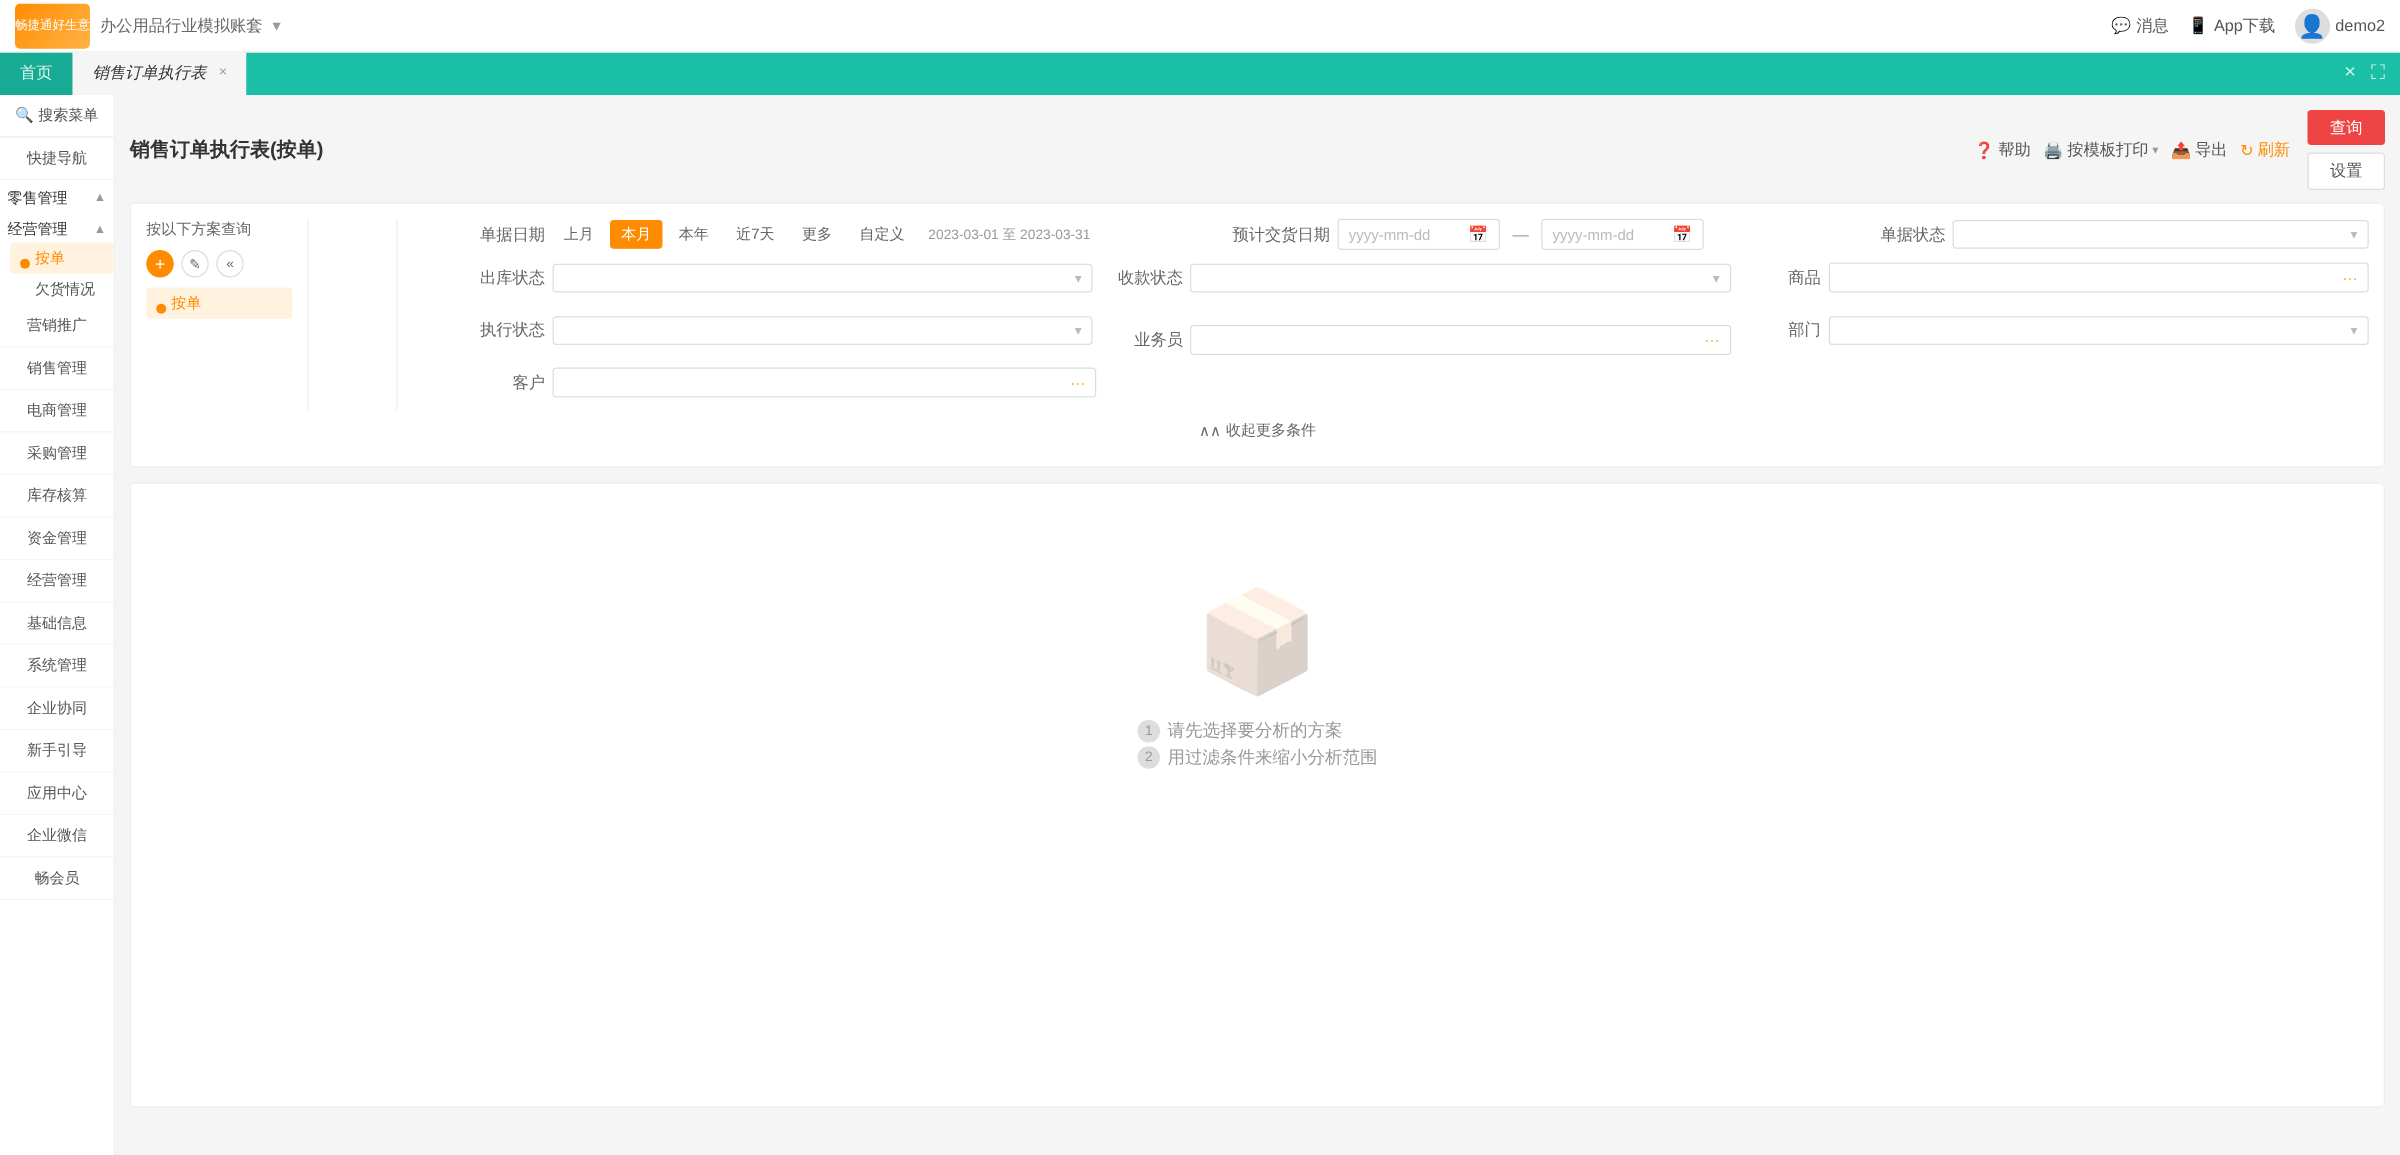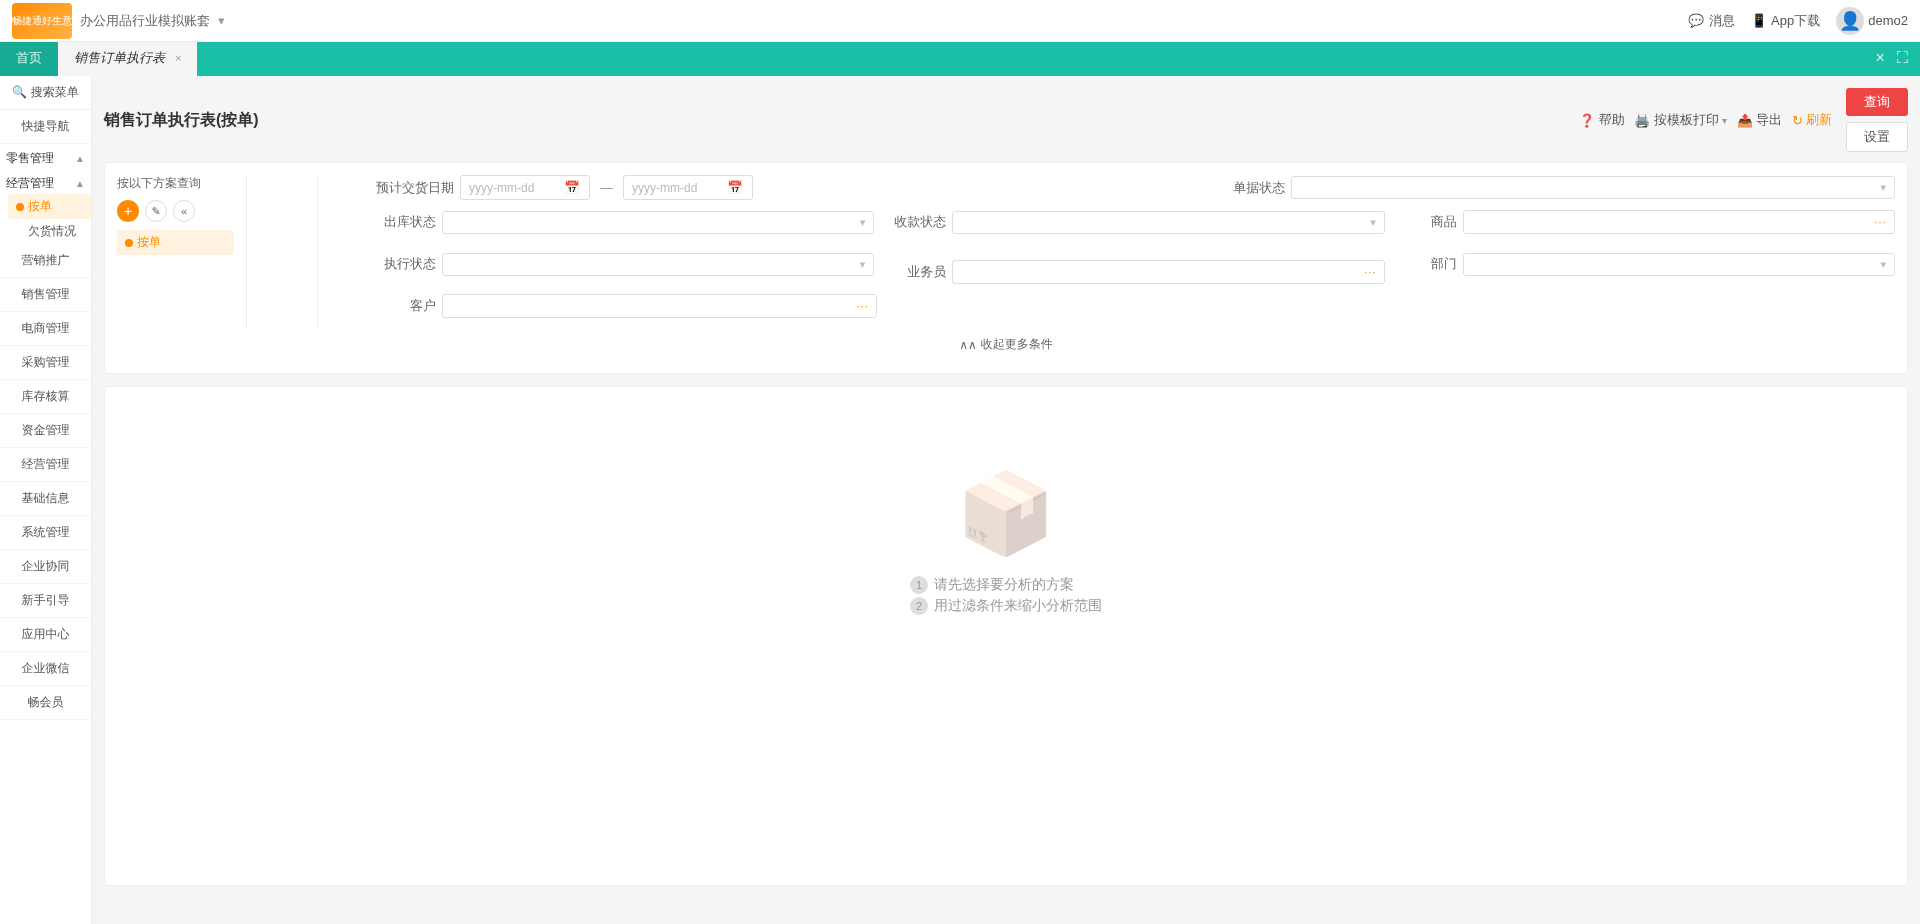--- a/index.html
+++ b/index.html
@@ -171,21 +171,21 @@
       flex-shrink: 0;
     }
     .filter-left-actions { display: flex; gap: 6px; align-items: center; margin-bottom: 8px; }
     .add-btn { width: 22px; height: 22px; border-radius: 50%; background: #ff8c00; color: white; display: flex; align-items: center; justify-content: center; cursor: pointer; font-size: 14px; }
     .edit-btn { width: 22px; height: 22px; border-radius: 50%; border: 1px solid #ddd; color: #666; display: flex; align-items: center; justify-content: center; cursor: pointer; font-size: 11px; }
     .collapse-btn { width: 22px; height: 22px; border-radius: 50%; border: 1px solid #ddd; color: #666; display: flex; align-items: center; justify-content: center; cursor: pointer; font-size: 11px; }
     .plan-item {
       padding: 4px 8px; font-size: 12px; cursor: pointer; border-radius: 3px; color: #555;
       display: flex; align-items: center; gap: 4px;
     }
-    .plan-item.active { background: #fff3e0; color: #ff8c00; }
+    .plan-item.active { background: #fff3e0; color: #ff8c00; align-items: flex-end; }
     .plan-item .bullet { width: 8px; height: 8px; border-radius: 50%; background: #ff8c00; flex-shrink: 0; }
 
     
     .collapse-more {
       text-align: center; padding: 8px; color: #666; font-size: 12px; cursor: pointer;
       display: flex; align-items: center; justify-content: center; gap: 4px;
     }
 
     
     .empty-state {
@@ -387,20 +387,34 @@
           <span>按单</span>
         </div>
       </div>
 
       <div class="filter-divider"></div>
 
       <div class="filter-fields">
 
         <div class="filter-row">
 
+          <div class="filter-cell" style="flex:1.2;">
+            <span class="filter-cell-label">单据日期</span>
+            <div style="display:flex;align-items:center;gap:4px;flex:1;">
+              <div class="date-quick-btns">
+                <button class="date-btn">上月</button>
+                <button class="date-btn active">本月</button>
+                <button class="date-btn">本年</button>
+                <button class="date-btn">近7天</button>
+                <button class="date-btn">更多</button>
+                <button class="date-btn">自定义</button>
+              </div>
+              <span style="font-size:11px;color:#999;margin-left:6px;">2023-03-01 至 2023-03-31</span>
+            </div>
+          </div>
 
           <div class="filter-cell" style="flex:1;">
             <span class="filter-cell-label">预计交货日期</span>
             <div class="date-input">
               <span style="color:#bbb;font-size:12px;">yyyy-mm-dd</span>
               <span class="cal-icon">📅</span>
             </div>
             <span style="color:#999;padding:0 4px;">—</span>
             <div class="date-input">
               <span style="color:#bbb;font-size:12px;">yyyy-mm-dd</span>

